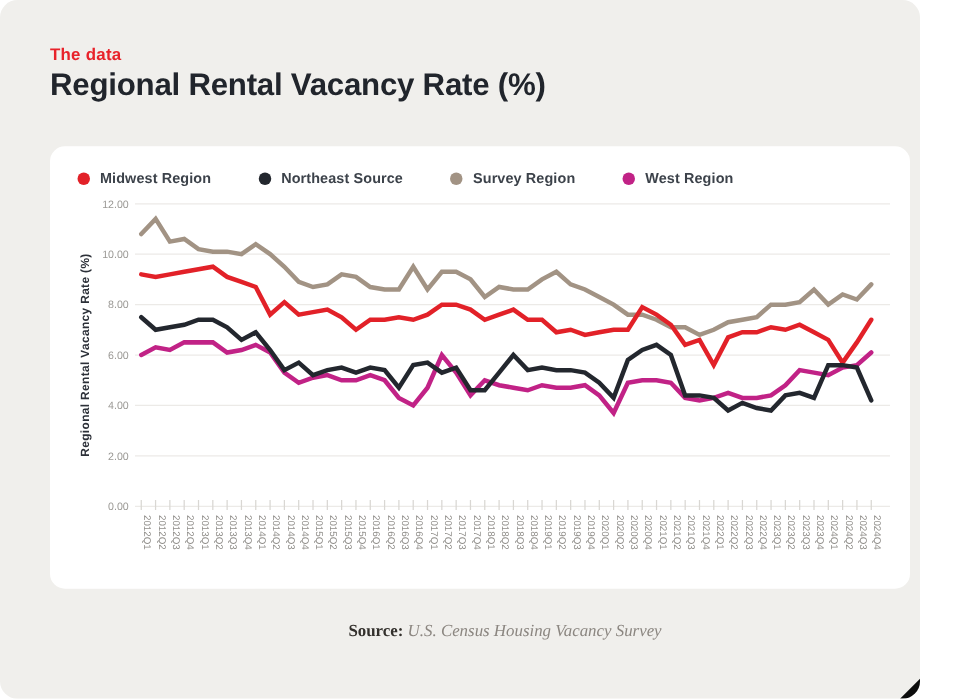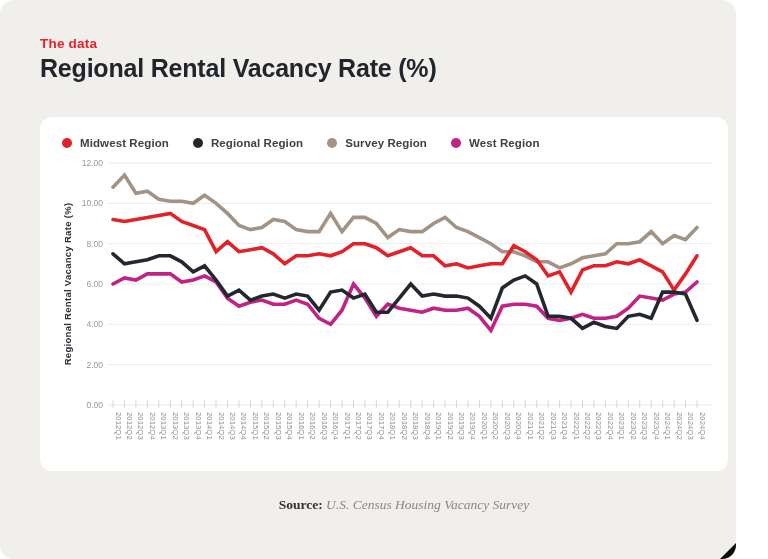--- a/index.html
+++ b/index.html
@@ -1,21 +1,21 @@
 <!DOCTYPE html>
 <html><head>
 <meta charset="utf-8">
 <style>
   html,body{margin:0;padding:0;background:#ffffff;}
   .frame{position:relative;width:736px;height:559px;background:#f0efec;border-radius:14px;overflow:hidden;
          font-family:"Liberation Sans",sans-serif;}
   .eyebrow{position:absolute;left:40px;top:36px;font-size:13.5px;font-weight:800;color:#e8222a;letter-spacing:.2px;}
   .title{position:absolute;left:40px;top:54px;margin:0;font-size:25px;font-weight:800;color:#21252c;letter-spacing:-.2px;}
   .card{position:absolute;left:40px;top:117px;width:688px;height:354px;background:#ffffff;border-radius:12px;}
-  .legend{position:absolute;left:22px;top:20px;display:flex;align-items:center;gap:24px;}
+  .legend{position:absolute;left:22px;top:20px;display:flex;align-items:center;gap:38px;}
   .legend-item{display:flex;align-items:center;gap:8px;}
   .legend-dot{width:10px;height:10px;border-radius:50%;display:inline-block;}
   .legend-label{font-size:11.5px;font-weight:600;color:#3c424a;letter-spacing:.1px;}
   .chart-svg{position:absolute;left:0;top:0;}
   svg text{font-family:"Liberation Sans",sans-serif;}
   .source{position:absolute;left:0;top:497px;width:768px;text-align:center;
           font-family:"Liberation Serif",serif;font-size:13.5px;color:#8b8680;margin-left:20px;}
   .source-label{font-weight:700;font-style:normal;color:#33302c;}
   .source-text{font-style:italic;}
   .corner-fold{position:absolute;right:0;bottom:0;width:0;height:0;
@@ -154,21 +154,21 @@
         <polyline points="73.0,167.0 84.5,160.9 95.9,163.0 107.4,156.9 118.8,156.9 130.3,156.9 141.7,165.0 153.2,163.0 164.6,158.9 176.1,165.0 187.5,181.1 199.0,189.2 210.4,185.2 221.9,183.1 233.3,187.2 244.8,187.2 256.2,183.1 267.7,187.2 279.1,201.3 290.6,207.3 302.0,193.2 313.5,167.0 324.9,181.1 336.4,199.3 347.8,187.2 359.3,191.2 370.7,193.2 382.2,195.2 393.6,191.2 405.1,193.2 416.5,193.2 428.0,191.2 439.4,199.3 450.9,213.4 462.3,189.2 473.8,187.2 485.2,187.2 496.7,189.2 508.1,201.3 519.6,203.3 531.0,201.3 542.5,197.3 553.9,201.3 565.4,201.3 576.8,199.3 588.3,191.2 599.7,179.1 611.2,181.1 622.6,183.1 634.1,177.1 645.5,175.1 657.0,165.0" fill="none" stroke="#c12286" stroke-width="3.6" stroke-linecap="round" stroke-linejoin="miter"></polyline>
         <polyline points="73.0,136.8 84.5,146.8 95.9,144.8 107.4,142.8 118.8,138.8 130.3,138.8 141.7,144.8 153.2,154.9 164.6,148.8 176.1,163.0 187.5,179.1 199.0,173.1 210.4,183.1 221.9,179.1 233.3,177.1 244.8,181.1 256.2,177.1 267.7,179.1 279.1,193.2 290.6,175.1 302.0,173.1 313.5,181.1 324.9,177.1 336.4,195.2 347.8,195.2 359.3,181.1 370.7,167.0 382.2,179.1 393.6,177.1 405.1,179.1 416.5,179.1 428.0,181.1 439.4,189.2 450.9,201.3 462.3,171.0 473.8,163.0 485.2,158.9 496.7,167.0 508.1,199.3 519.6,199.3 531.0,201.3 542.5,211.4 553.9,205.3 565.4,209.4 576.8,211.4 588.3,199.3 599.7,197.3 611.2,201.3 622.6,175.1 634.1,175.1 645.5,177.1 657.0,203.3" fill="none" stroke="#23272e" stroke-width="3.6" stroke-linecap="round" stroke-linejoin="miter"></polyline>
       </svg>
     <div class="legend" id="legend">
         <span class="legend-item">
           <span class="legend-dot" style="background: rgb(226, 33, 40);"></span>
           <span class="legend-label">Midwest Region</span>
         </span>
         <span class="legend-item">
           <span class="legend-dot" style="background: rgb(35, 39, 46);"></span>
-          <span class="legend-label">Regional Region</span>
+          <span class="legend-label">Northeast Source</span>
         </span>
         <span class="legend-item">
           <span class="legend-dot" style="background: rgb(162, 147, 132);"></span>
           <span class="legend-label">Survey Region</span>
         </span>
         <span class="legend-item">
           <span class="legend-dot" style="background: rgb(193, 34, 134);"></span>
           <span class="legend-label">West Region</span>
         </span>
       </div>

